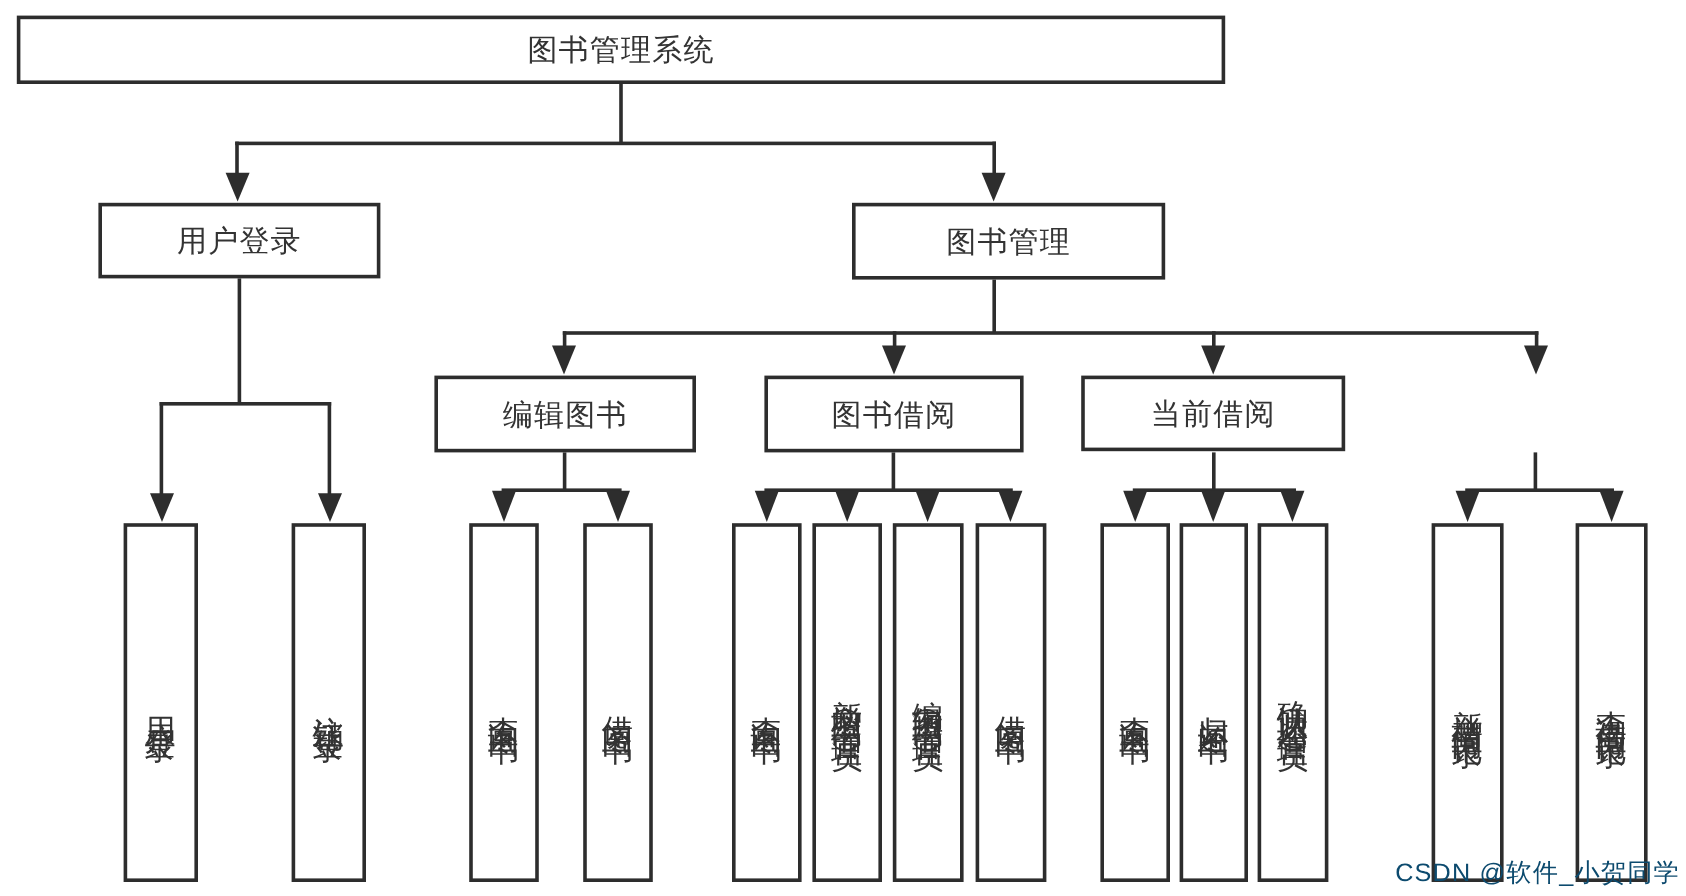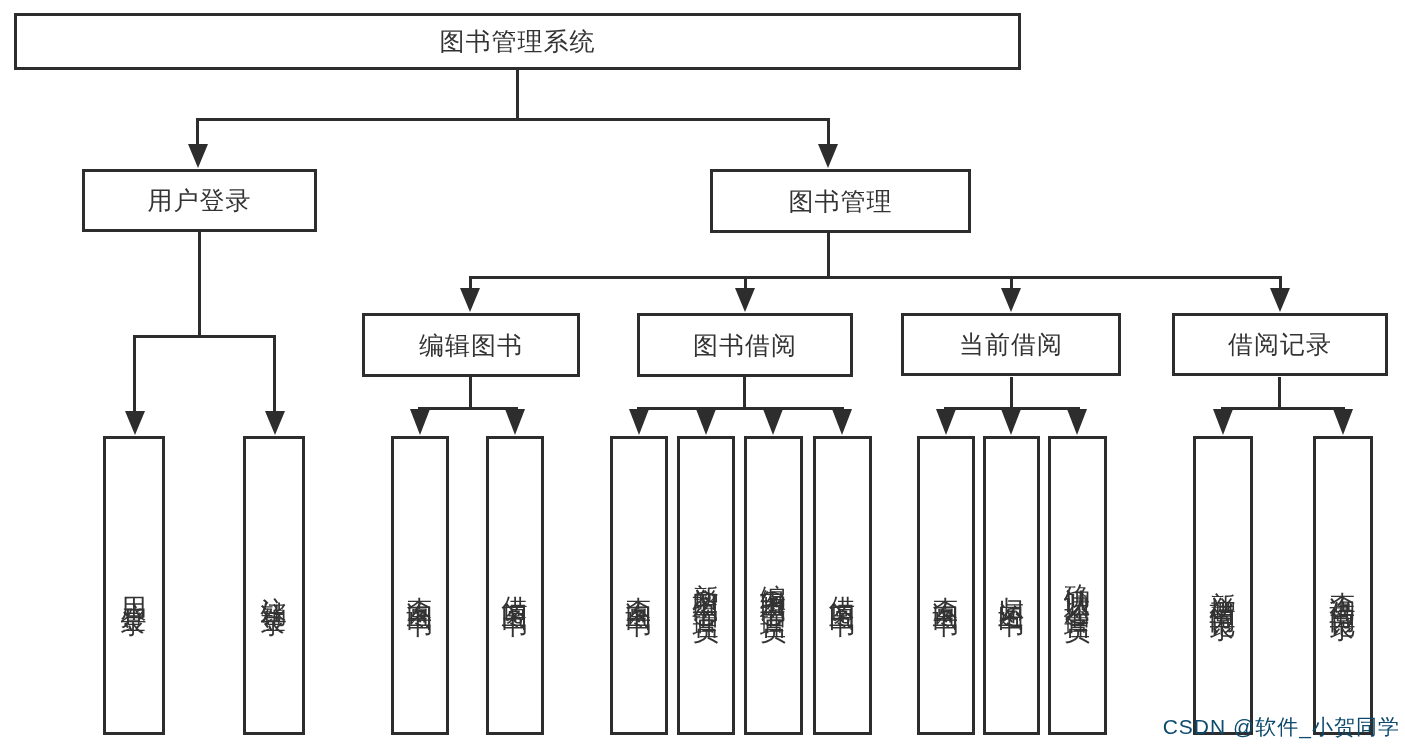--- a/index.html
+++ b/index.html
@@ -83,23 +83,20 @@
 
   <div class="box" style="left:362px;top:313px;width:218px;height:64px;">
     <span class="lbl">编辑图书</span>
   </div>
   <div class="box" style="left:901px;top:313px;width:220px;height:63px;">
     <span class="lbl">当前借阅</span>
   </div>
   <div class="box" style="left:637px;top:313px;width:216px;height:64px;">
     <span class="lbl">图书借阅</span>
   </div>
-  <div class="box" style="left:1172px;top:313px;width:216px;height:63px;">
-    <span class="lbl">借阅记录</span>
-  </div>
 
   <div class="ln" style="left:469px;top:377px;width:3px;height:31px;"></div>
   <div class="ln" style="left:418px;top:407px;width:100px;height:3px;"></div>
   <div class="arr" style="left:410px;top:409px;"></div>
   <div class="arr" style="left:505px;top:409px;"></div>
 
   <div class="ln" style="left:743px;top:377px;width:3px;height:31px;"></div>
   <div class="ln" style="left:637px;top:407px;width:207px;height:3px;"></div>
   <div class="arr" style="left:629px;top:409px;"></div>
   <div class="arr" style="left:696px;top:409px;"></div>

